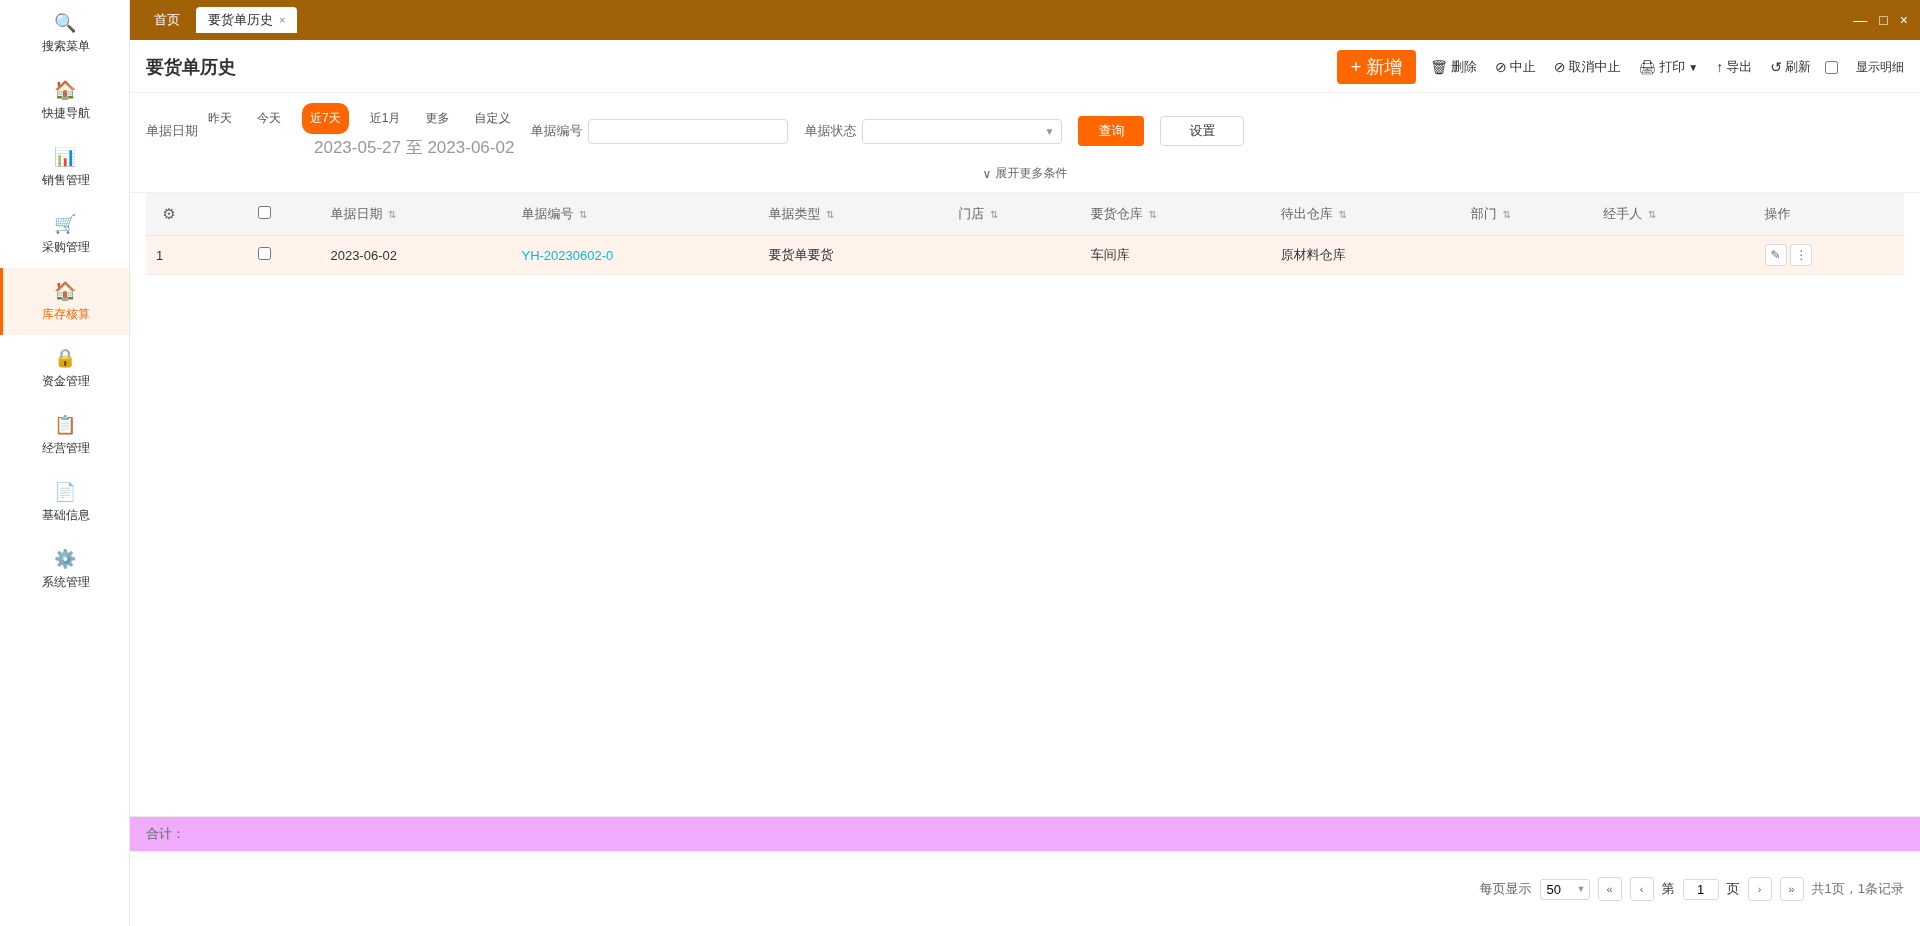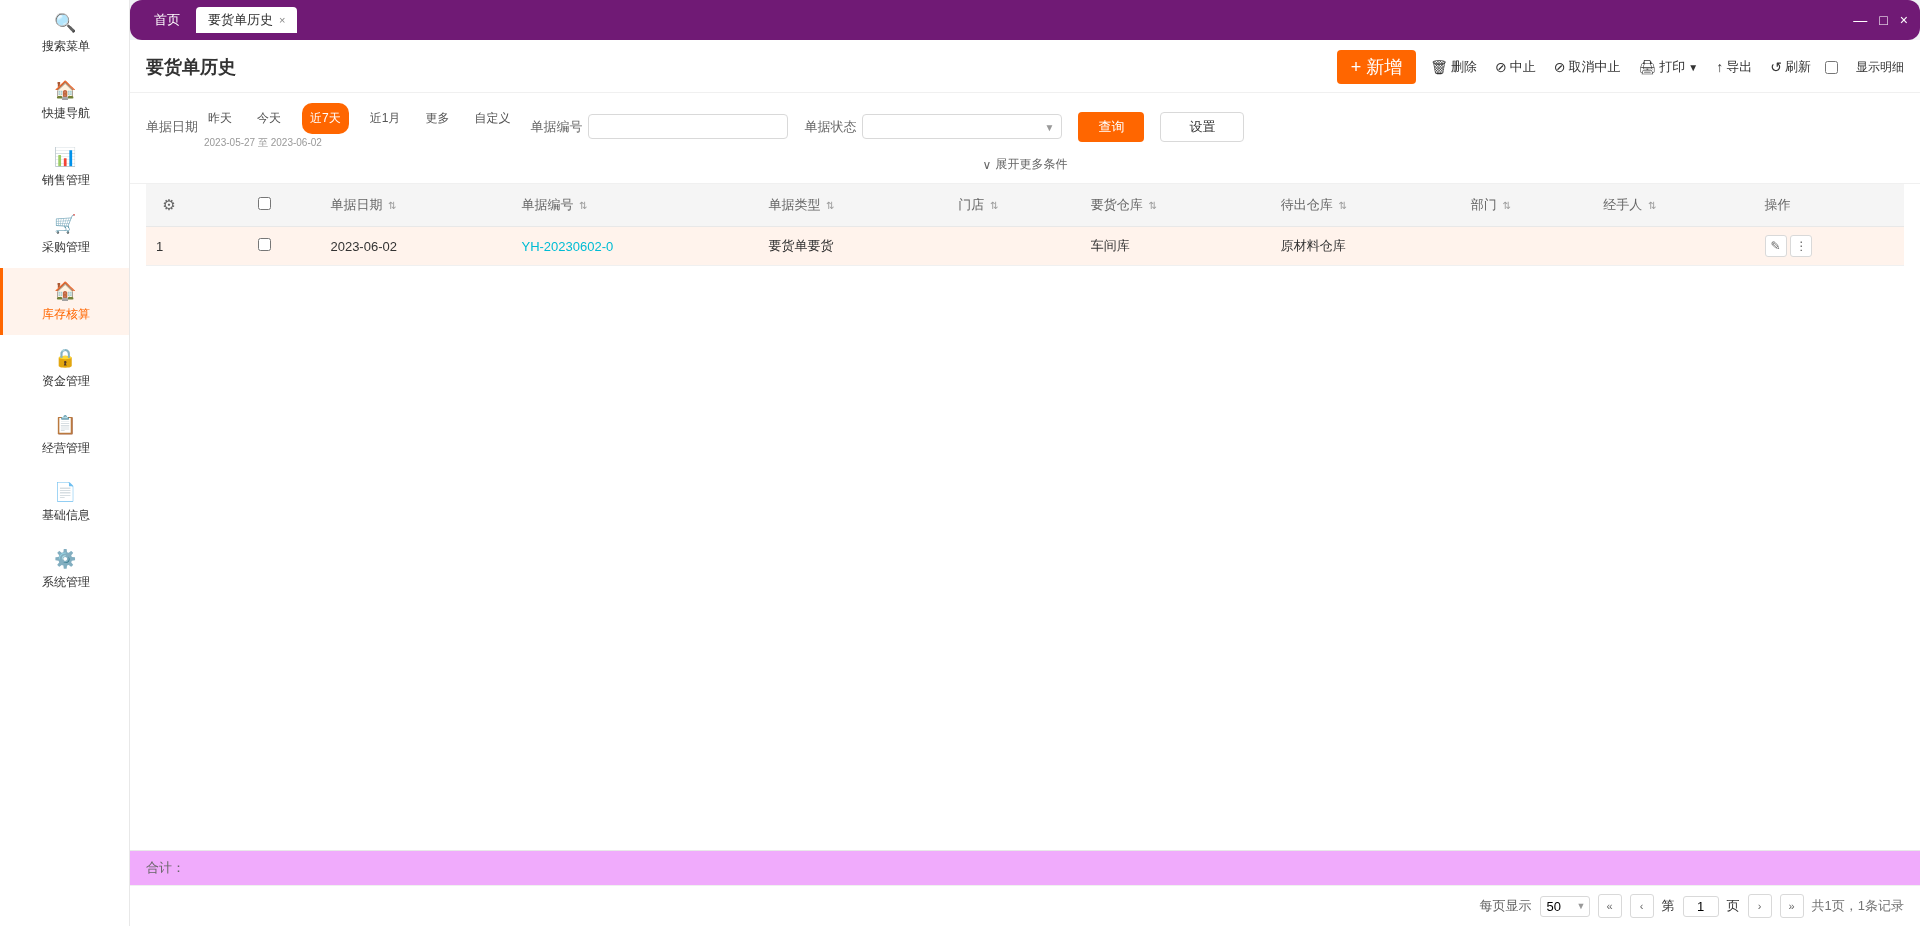--- a/index.html
+++ b/index.html
@@ -35,28 +35,27 @@
     
     .main {
       flex: 1;
       display: flex;
       flex-direction: column;
       overflow: hidden;
     }
 
     
     .topbar {
-      background: #701a75;
+      background: #a16207;
       height: 40px;
       display: flex;
       align-items: center;
       padding: 0 12px;
       gap: 4px;
       flex-shrink: 0;
-      border-radius: 12px;
     }
     .topbar-tab {
       display: flex;
       align-items: center;
       padding: 4px 12px;
       border-radius: 4px 4px 0 0;
       font-size: 13px;
       color: #fff;
       cursor: pointer;
       gap: 6px;
@@ -160,23 +159,24 @@
       cursor: pointer;
       padding: 1px 4px;
     }
     .date-btn.active {
       background: #ff6600;
       color: #fff;
       border-radius: 10px;
       padding: 7px 8px;
     }
     .date-range-text {
-      font-size: 10px;
+      font-size: 17px;
       color: #999;
       margin-top: 2px;
+      text-align: right;
     }
     .filter-input {
       border: 1px solid #d9d9d9;
       border-radius: 4px;
       padding: 4px 8px;
       font-size: 13px;
       width: 200px;
       outline: none;
     }
     .filter-select {
@@ -295,21 +295,21 @@
       font-size: 13px;
       color: #666;
       flex-shrink: 0;
     }
 
     
     .pagination-bar {
       display: flex;
       align-items: center;
       justify-content: flex-end;
-      padding: 8px 16px;
+      padding: 25px 16px;
       border-top: 1px solid #f0f0f0;
       gap: 8px;
       flex-shrink: 0;
       font-size: 13px;
       color: #333;
     }
     .page-size-label { color: #666; }
     .page-size-select {
       border: 1px solid #d9d9d9;
       border-radius: 3px;

